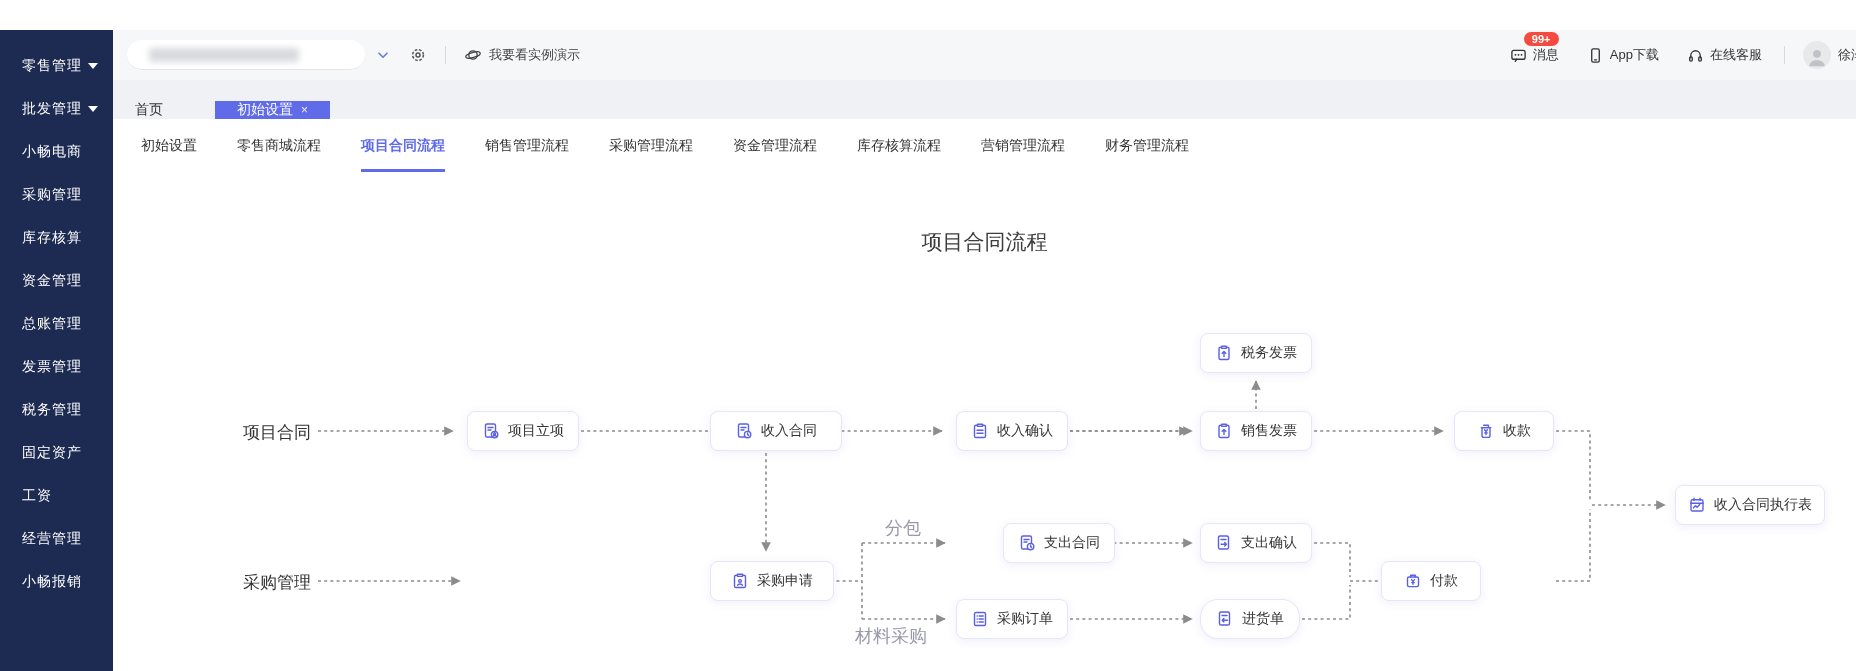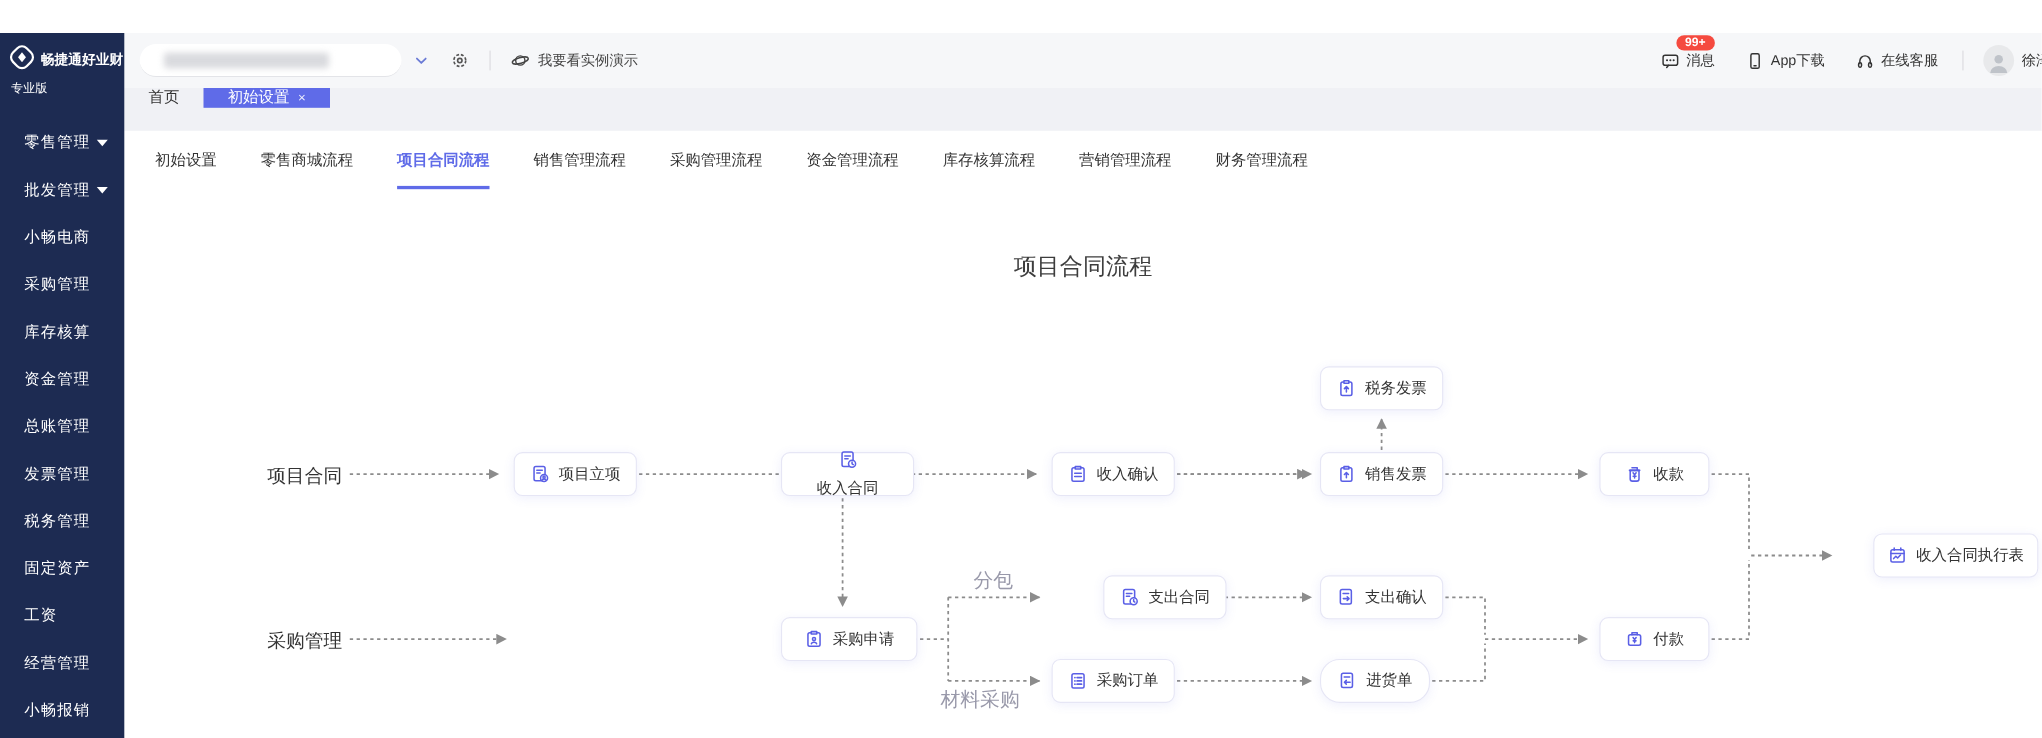--- a/index.html
+++ b/index.html
@@ -35,21 +35,21 @@
   .header-right{ margin-left:auto; display:flex; align-items:center; font-size:13px; color:#333; }
   .hr-item{ display:flex; align-items:center; gap:6px; cursor:pointer; position:relative; margin-left:28px; }
   .badge{ position:absolute; top:-14px; left:14px; background:var(--badge); color:#fff; font-size:11px;
     font-weight:bold; padding:1px 8px; border-radius:9px; }
   .avatar{ width:28px; height:28px; border-radius:50%; background:#e8e9eb; display:flex;
     align-items:flex-end; justify-content:center; overflow:hidden; margin-left:18px; }
   .user-name{ margin-left:7px; width:18px; overflow:hidden; white-space:nowrap; }
 
   
   .tabstrip{ position:absolute; left:113px; right:0; top:80px; height:39px; background:#f0f1f5;
-    display:flex; align-items:flex-start; }
+    display:flex; align-items:flex-end;gap:30px; }
   .wtab{ display:flex; align-items:center; justify-content:center; font-size:14px; color:#333;
     padding:0 22px; cursor:pointer; }
   .wtab.active{ background:var(--accent); color:#fff; }
   .wtab .close{ margin-left:8px; font-size:12px; opacity:.9; cursor:pointer; }
 
   
   .main{ position:absolute; left:113px; right:0; top:119px; bottom:0; background:#fff; }
   .navrow{ height:53px; display:flex; align-items:stretch; padding:0 28px; background:#fff; }
   .ntab{ display:flex; align-items:center; font-size:14px; color:#333; margin-right:40px;
     border-bottom:3px solid transparent; padding-top:3px; cursor:pointer; white-space:nowrap; }
@@ -69,32 +69,20 @@
     box-shadow:0 2px 10px rgba(93,100,230,.10); cursor:pointer; }
   .node svg{ flex:none; }
   svg.conn{ position:absolute; left:0; top:0; pointer-events:none; }
 </style>
 </head>
 <body>
 
 <div class="topstrip"></div>
 
 <aside class="sidebar">
-  <div class="brand">
-    <div class="brand-row">
-      <span>
-        <svg width="24" height="24" viewBox="0 0 24 24">
-            <rect x="3.2" y="3.2" width="17.6" height="17.6" rx="6" transform="rotate(45 12 12)" fill="none" stroke="#fff" stroke-width="2"></rect>
-            <path d="M12 7.5l3.6 4.5-3.6 4.5-3.6-4.5z" fill="#fff"></path>
-          </svg>
-      </span>
-      <span class="brand-name">畅捷通好业财</span>
-    </div>
-    <div class="brand-edition">专业版</div>
-  </div>
   <nav class="menu" id="sidebar-menu">
       <div class="menu-item">
         <span>零售管理</span>
         <span class="caret"></span>
       </div>
       <div class="menu-item">
         <span>批发管理</span>
         <span class="caret"></span>
       </div>
       <div class="menu-item">
@@ -265,21 +253,21 @@
           <svg width="18" height="18" viewBox="0 0 18 18" fill="none" stroke="#5a5fe6" stroke-width="1.4" stroke-linecap="round" stroke-linejoin="round">
             <rect x="3.5" y="2" width="10" height="13" rx="1.6"></rect>
             <path d="M6 5.5h5M6 8h3"></path>
             <circle cx="12.6" cy="12.6" r="3.2" fill="#fff"></circle>
             <circle cx="12.6" cy="11.7" r="1"></circle>
             <path d="M10.9 14.3c.4-1.1 3-1.1 3.4 0"></path>
           </svg>
         </span>
         <span>项目立项</span>
       </div>
-      <div class="node" style="left: 597px; top: 239px; width: 121px; flex-direction: column;">
+      <div class="node" style="left: 597px; top: 239px; width: 132px;">
         <span style="display: inline-flex;">
           <svg width="18" height="18" viewBox="0 0 18 18" fill="none" stroke="#5a5fe6" stroke-width="1.4" stroke-linecap="round" stroke-linejoin="round">
             <rect x="3.5" y="2" width="10" height="13" rx="1.6"></rect>
             <path d="M6 5.5h5M6 8h3"></path>
             <circle cx="12.6" cy="12.6" r="3.2" fill="#fff"></circle>
             <path d="M12.6 11v1.7l1.1.7"></path>
           </svg>
         </span>
         <span>收入合同</span>
       </div>
@@ -367,31 +355,31 @@
       <div class="node" style="left: 1087px; top: 427px; width: 100px; border-radius: 18px;">
         <span style="display: inline-flex;">
           <svg width="18" height="18" viewBox="0 0 18 18" fill="none" stroke="#5a5fe6" stroke-width="1.4" stroke-linecap="round" stroke-linejoin="round">
             <rect x="3.5" y="2" width="10" height="13" rx="1.6"></rect>
             <path d="M6 5.5h5"></path>
             <path d="M11.4 10.2H6.2M7.9 8.5L6.2 10.2l1.7 1.7"></path>
           </svg>
         </span>
         <span>进货单</span>
       </div>
-      <div class="node" style="left: 1341px; top: 389px; width: 100px;">
+      <div class="node" style="left: 1268px; top: 389px; width: 100px;">
         <span style="display: inline-flex;">
           <svg width="18" height="18" viewBox="0 0 18 18" fill="none" stroke="#5a5fe6" stroke-width="1.4" stroke-linecap="round" stroke-linejoin="round">
             <rect x="3.5" y="5" width="11" height="9.6" rx="1.6"></rect>
             <path d="M6.6 5V3.2h4.8V5"></path>
             <path d="M7.6 7.6L9 9.4l1.4-1.8M9 9.4v2.8M7.7 10.6h2.6"></path>
           </svg>
         </span>
         <span>付款</span>
       </div>
-      <div class="node" style="left: 1562px; top: 313px; width: 150px; margin-left: 28px;">
+      <div class="node" style="left: 1562px; top: 313px; width: 150px;">
         <span style="display: inline-flex;">
           <svg width="18" height="18" viewBox="0 0 18 18" fill="none" stroke="#5a5fe6" stroke-width="1.4" stroke-linecap="round" stroke-linejoin="round">
             <rect x="3" y="3.8" width="12" height="11.2" rx="1.6"></rect>
             <path d="M3 7.2h12M6 2.2v2M12 2.2v2"></path>
             <path d="M5.5 11.8l2-2.1 1.6 1.6 2.6-2.7"></path>
           </svg>
         </span>
         <span>收入合同执行表</span>
       </div>
     </div>

